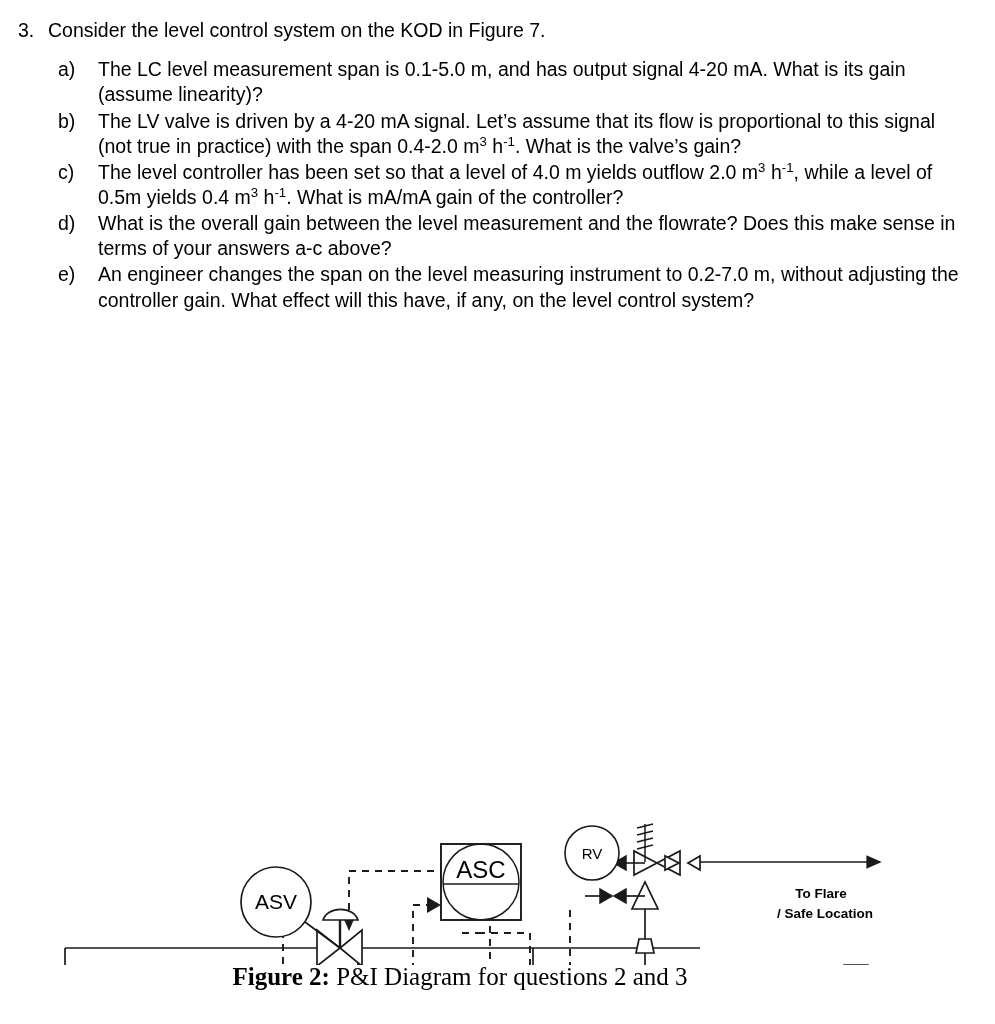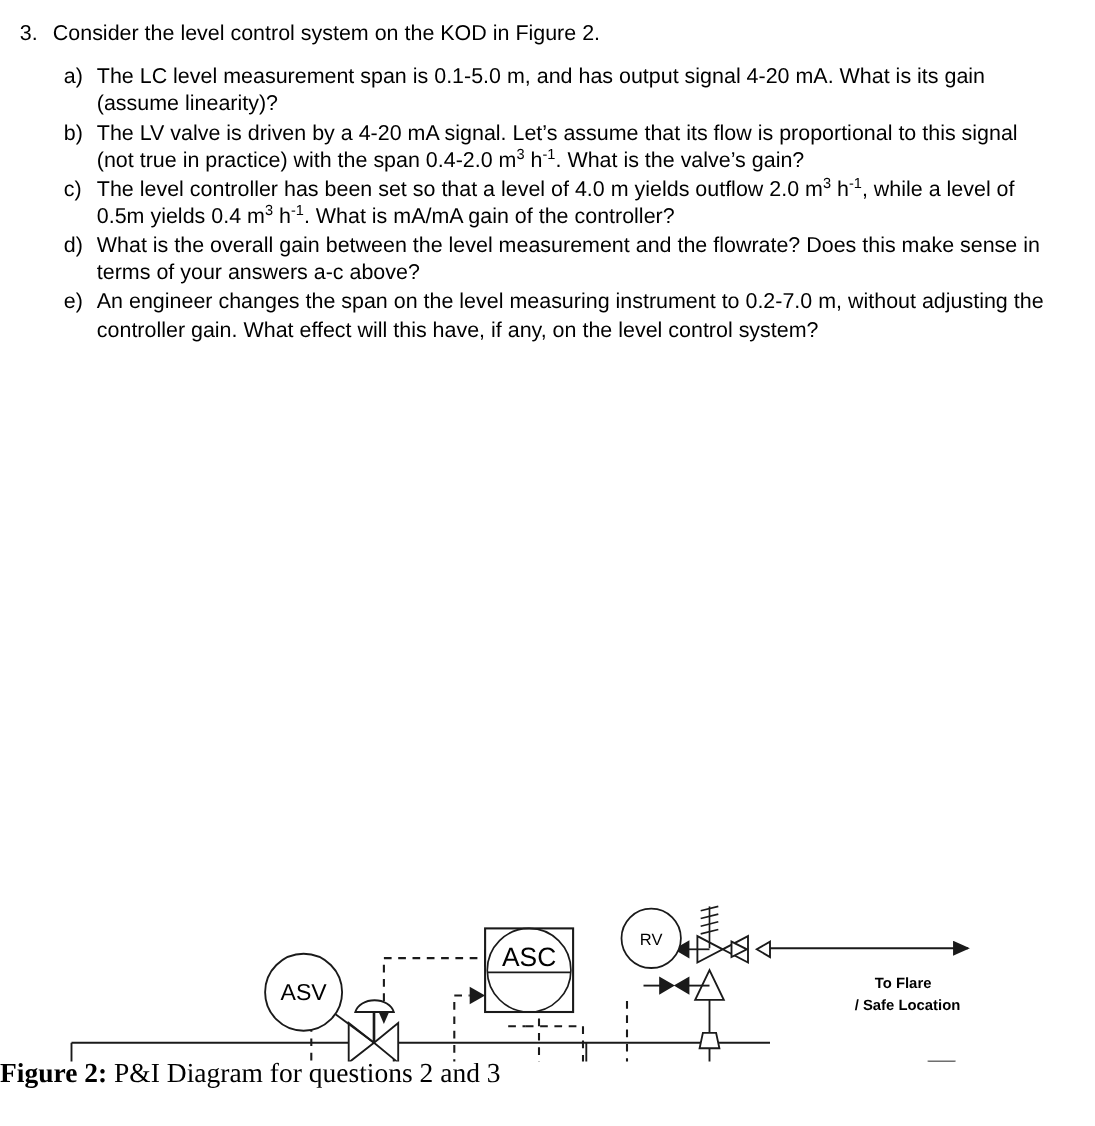--- a/index.html
+++ b/index.html
@@ -47,55 +47,56 @@
     margin-bottom: 1px;
   }
   .sub-item .marker {
     width: 30px;
     flex: 0 0 30px;
     text-align: left;
   }
   .sub-item .s-text {
     flex: 1 1 auto;
     max-width: 875px;
+    margin-left: 10px;
   }
   sup { font-size: 0.68em; vertical-align: super; line-height: 0; }
 
   
   .diagram-wrap {
     position: absolute;
     left: 0;
     top: 410px;
     width: 995px;
     height: 555px;
   }
   .diagram-wrap svg { display: block; }
 
   
   .caption {
     position: absolute;
     left: 0;
     top: 963px;
     width: 920px;
-    text-align: left;
+    text-align: center;
     font-family: "Liberation Serif", serif;
     font-size: 25px;
   }
   .caption .cap-strong { font-weight: bold; }
 
   
   text { font-family: "Liberation Sans", sans-serif; fill:#000; }
 </style>
 </head>
 <body>
 
 <div class="question-block">
   <div class="q-root">
     <span class="marker">3.</span>
-    <span class="q-text">Consider the level control system on the KOD in Figure 2.</span>
+    <span class="q-text">Consider the level control system on the KOD in Figure 7.</span>
   </div>
 
   <div class="sub-list">
 
     <div class="sub-item">
       <span class="marker">a)</span>
       <span class="s-text">The LC level measurement span is 0.1-5.0 m, and has output signal 4-20 mA. What is its gain (assume linearity)?</span>
     </div>
 
     <div class="sub-item">

